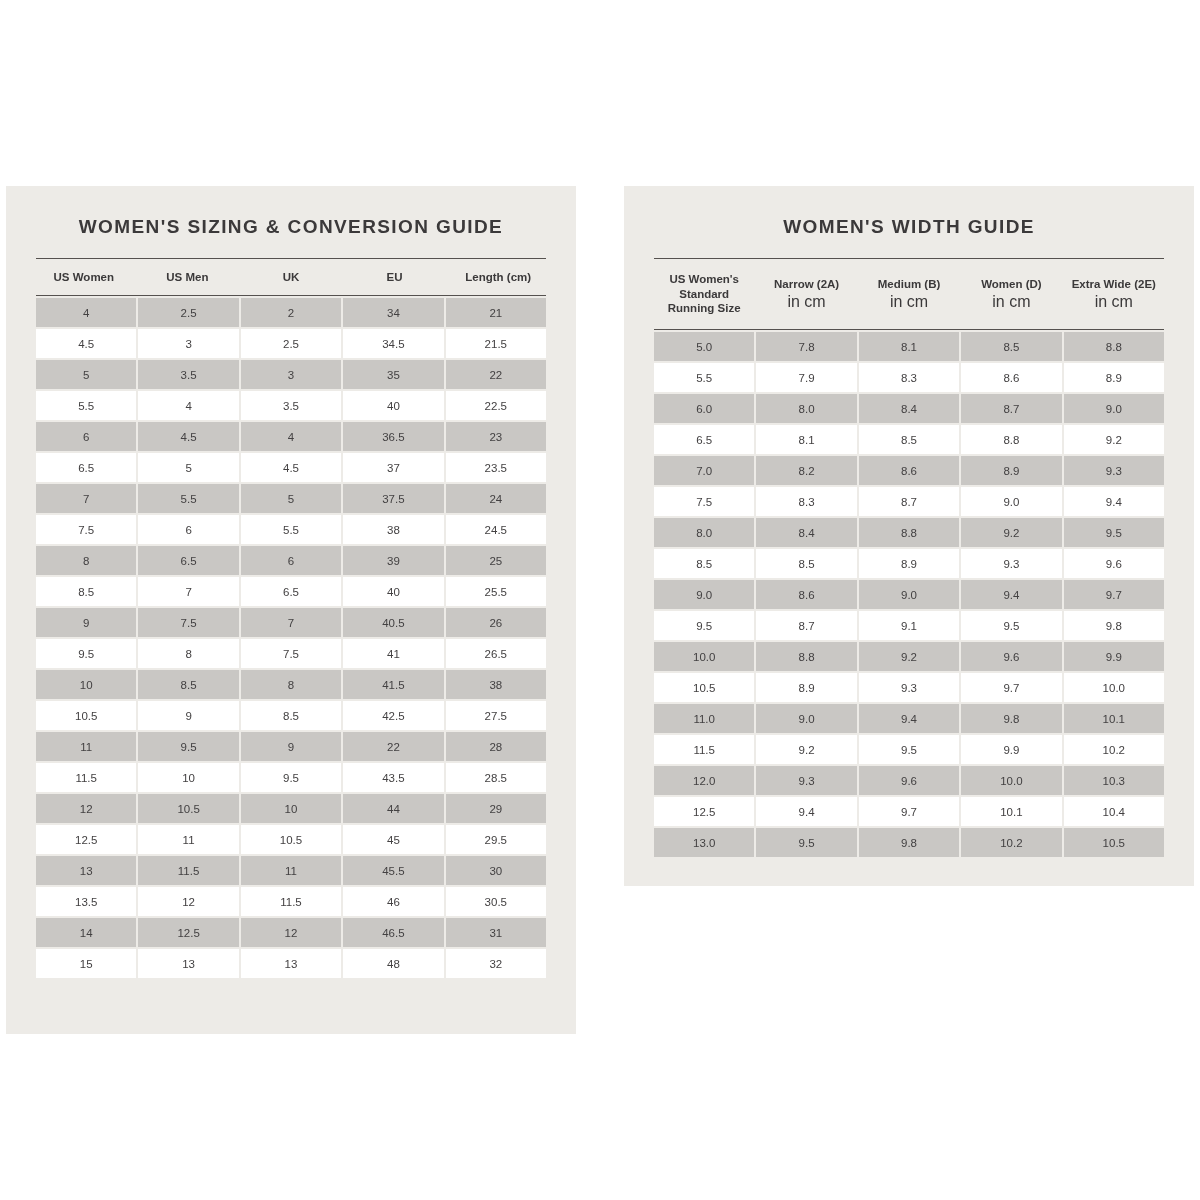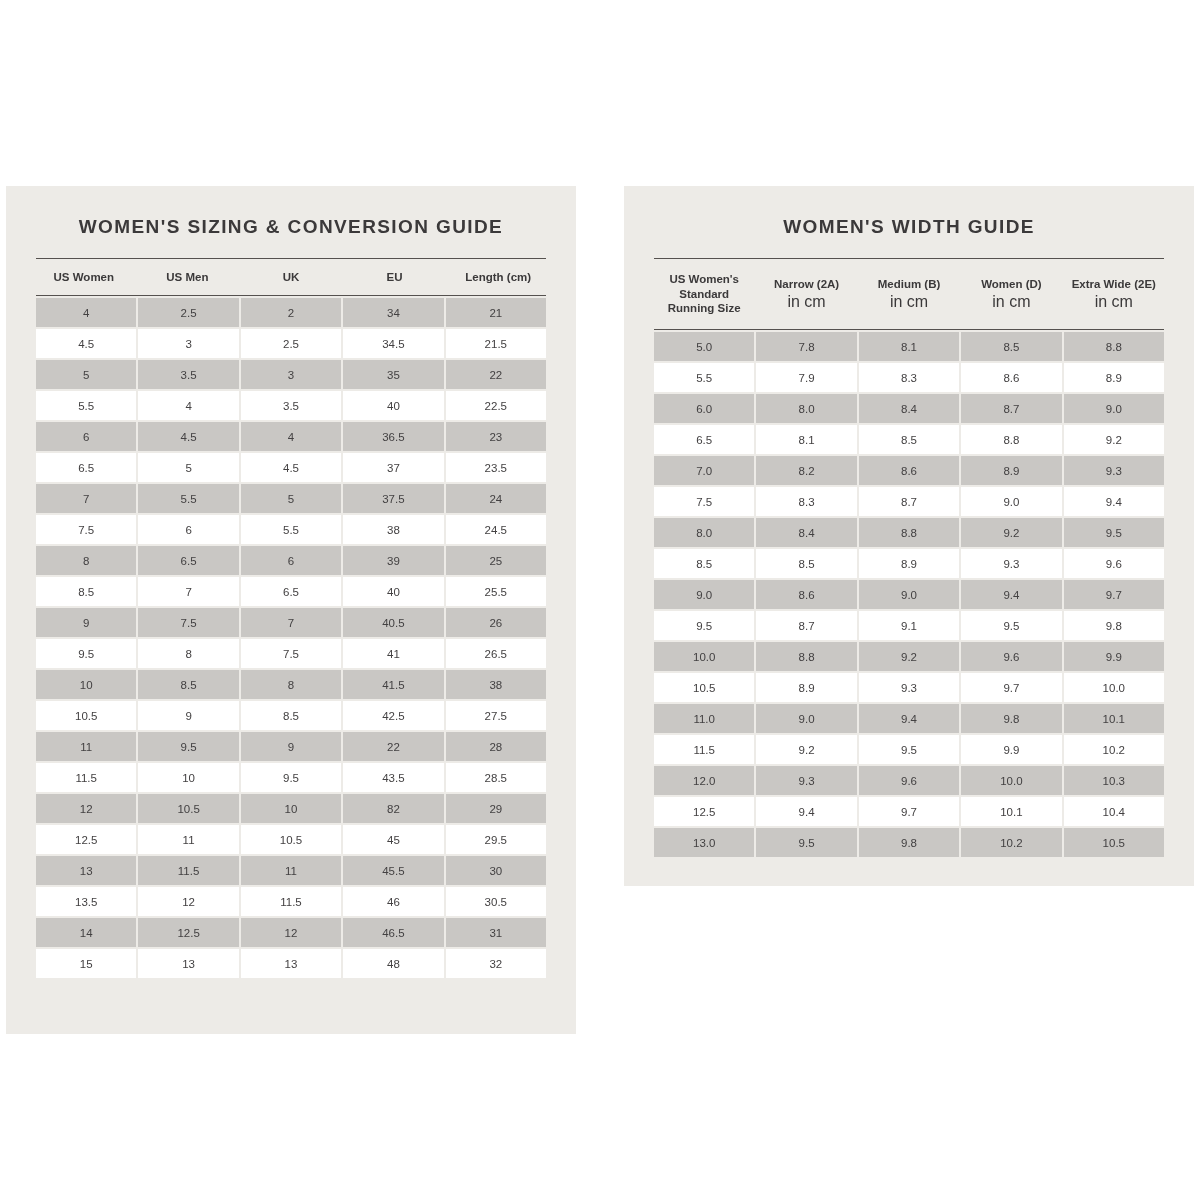--- a/index.html
+++ b/index.html
@@ -200,21 +200,21 @@
         <div class="tcell">11.5</div>
         <div class="tcell">10</div>
         <div class="tcell">9.5</div>
         <div class="tcell">43.5</div>
         <div class="tcell">28.5</div>
       </div>
       <div class="trow gray">
         <div class="tcell">12</div>
         <div class="tcell">10.5</div>
         <div class="tcell">10</div>
-        <div class="tcell">82</div>
+        <div class="tcell">44</div>
         <div class="tcell">29</div>
       </div>
       <div class="trow white">
         <div class="tcell">12.5</div>
         <div class="tcell">11</div>
         <div class="tcell">10.5</div>
         <div class="tcell">45</div>
         <div class="tcell">29.5</div>
       </div>
       <div class="trow gray">

